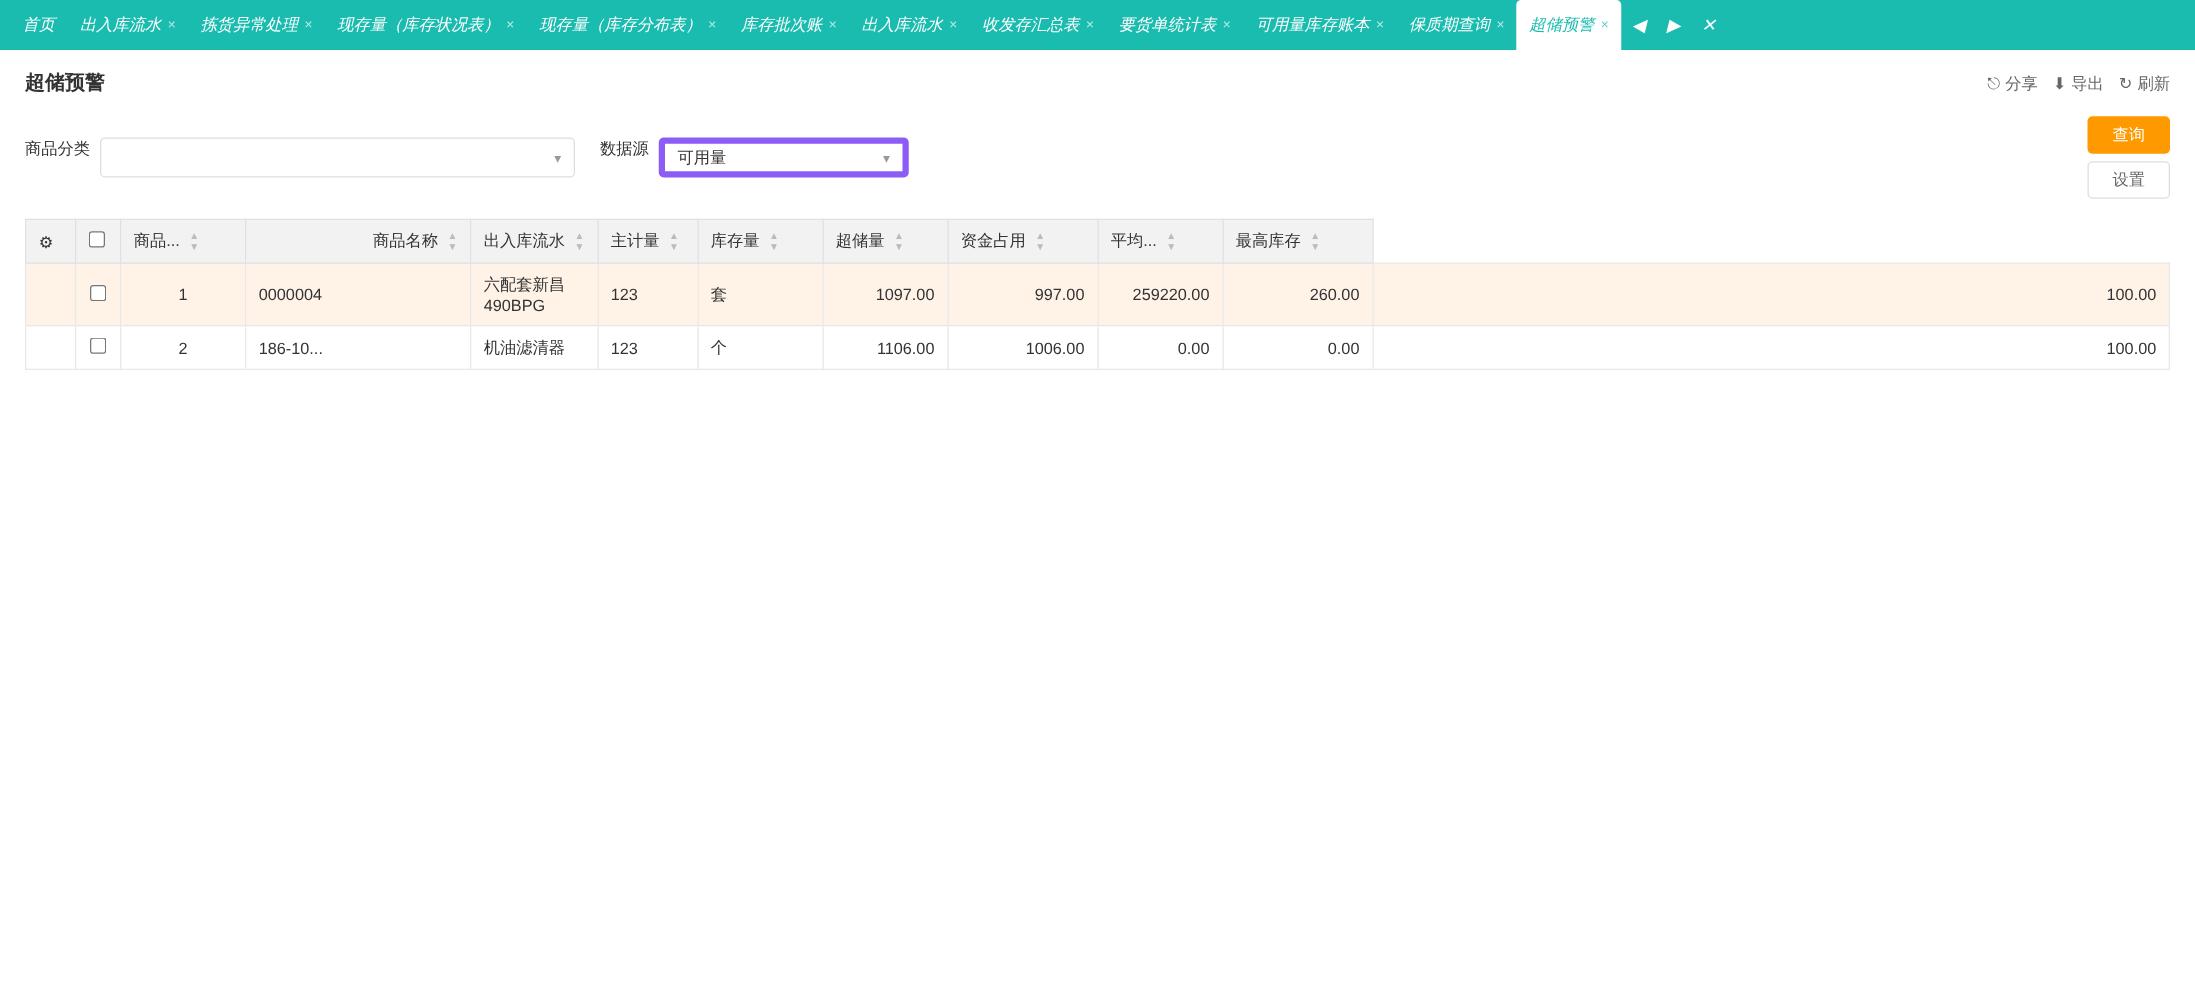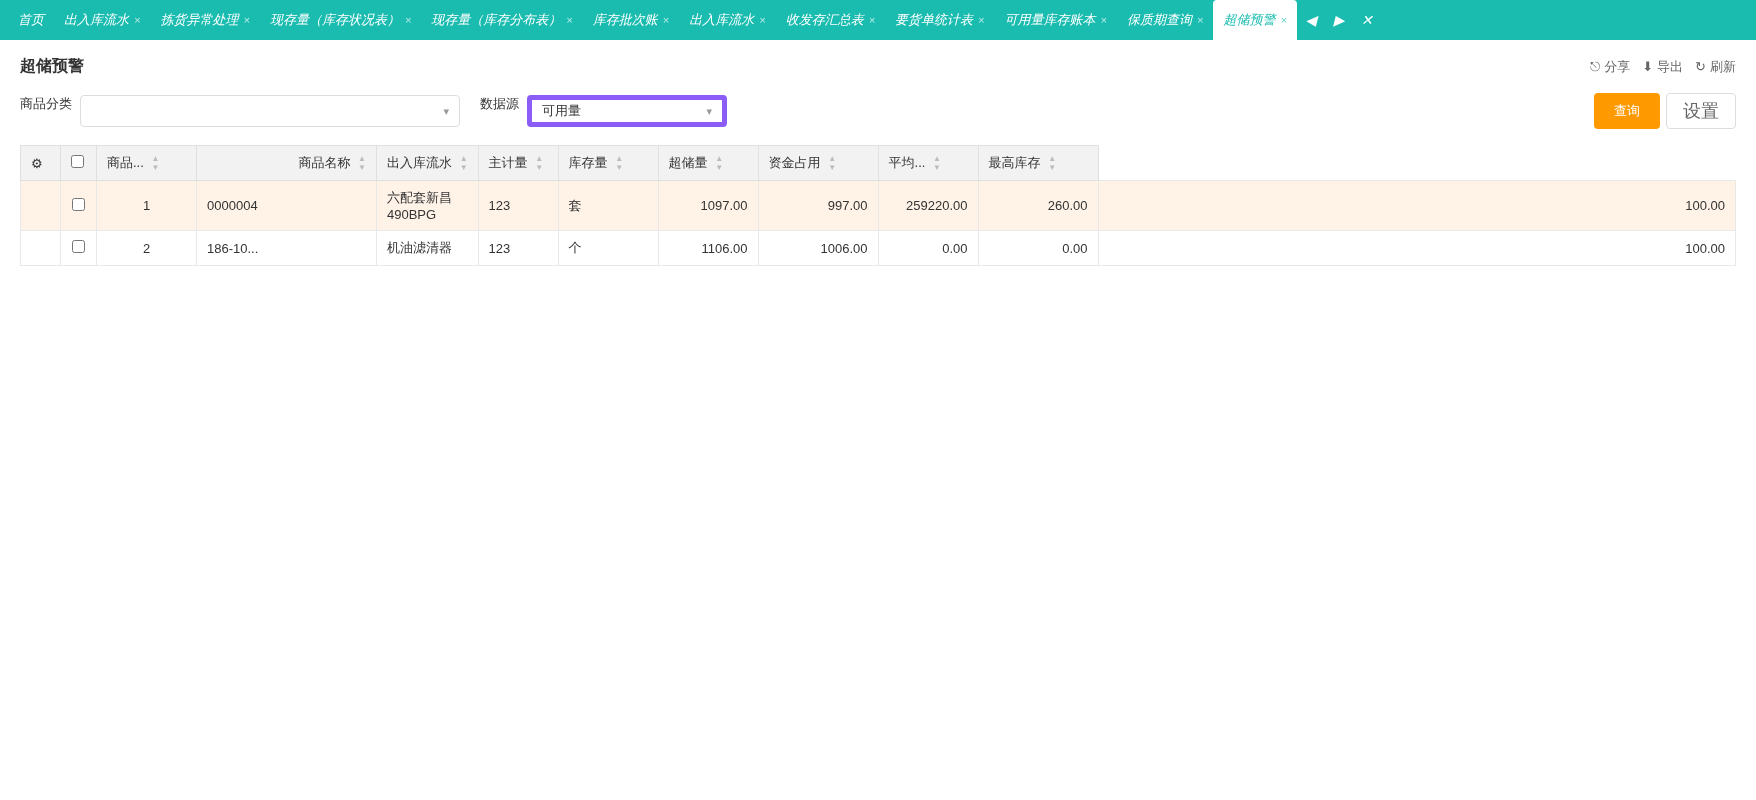--- a/index.html
+++ b/index.html
@@ -137,28 +137,28 @@
       font-size: 13px;
       cursor: pointer;
       white-space: nowrap;
     }
     .btn-settings {
       background: #fff;
       color: #666;
       border: 1px solid #ddd;
       border-radius: 4px;
       padding: 5px 16px;
-      font-size: 18px;
+      font-size: 13px;
       cursor: pointer;
       white-space: nowrap;
     }
 
     .filter-buttons {
       display: flex;
-      flex-direction: row;
+      flex-direction: column;
       gap: 6px;
       margin-left: auto;
     }
 
     
     .data-table {
       width: 100%;
       border-collapse: collapse;
       font-size: 13px;
     }

